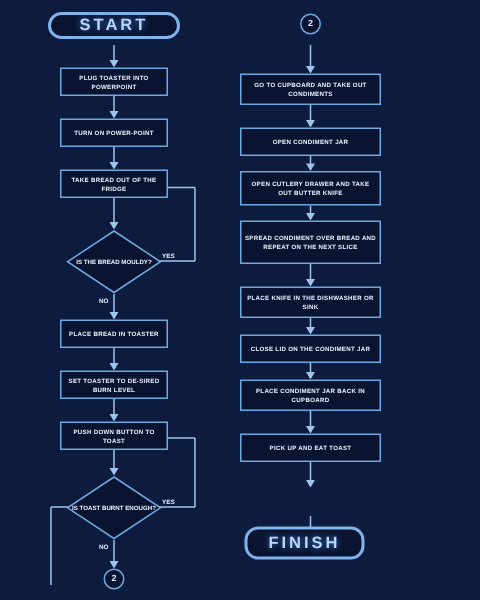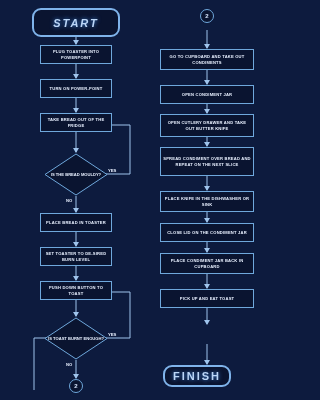--- a/index.html
+++ b/index.html
@@ -137,21 +137,21 @@
       <polygon points="207,147 204,142 210,142"></polygon>
       <polygon points="207,191 204,186 210,186"></polygon>
       <polygon points="207,223 204,218 210,218"></polygon>
       <polygon points="207,253 204,248 210,248"></polygon>
       <polygon points="207,289 204,284 210,284"></polygon>
       <polygon points="207,325 204,320 210,320"></polygon>
       <polygon points="207,365 204,360 210,360"></polygon>
     </g>
   </svg>
 
-  <div class="terminal" style="left:32px;top:8px;width:88px;height:29px;font-style:italic;">START</div>
+  <div class="terminal" style="left:32px;top:8px;width:88px;height:18px;">START</div>
 
   <div class="connector" style="left:200px;top:9px;">2</div>
 
   <div class="node" style="left:40px;top:45px;width:72px;height:19px;">
     <span>PLUG TOASTER INTO POWERPOINT</span>
   </div>
   <div class="node" style="left:40px;top:79px;width:72px;height:19px;">
     <span>TURN ON POWER-POINT</span>
   </div>
   <div class="node" style="left:40px;top:113px;width:72px;height:19px;">
@@ -207,15 +207,15 @@
   <div class="node" style="left:160px;top:223px;width:94px;height:19px;">
     <span>CLOSE LID ON THE CONDIMENT JAR</span>
   </div>
   <div class="node" style="left:160px;top:253px;width:94px;height:21px;">
     <span>PLACE CONDIMENT JAR BACK IN CUPBOARD</span>
   </div>
   <div class="node" style="left:160px;top:289px;width:94px;height:19px;">
     <span>PICK UP AND EAT TOAST</span>
   </div>
 
-  <div class="terminal" style="left:163px;top:365px;width:68px;height:22px;">FINISH</div>
+  <div class="terminal" style="left:163px;top:351px;width:80px;height:22px;">FINISH</div>
 
 </div>
 
 </body></html>

